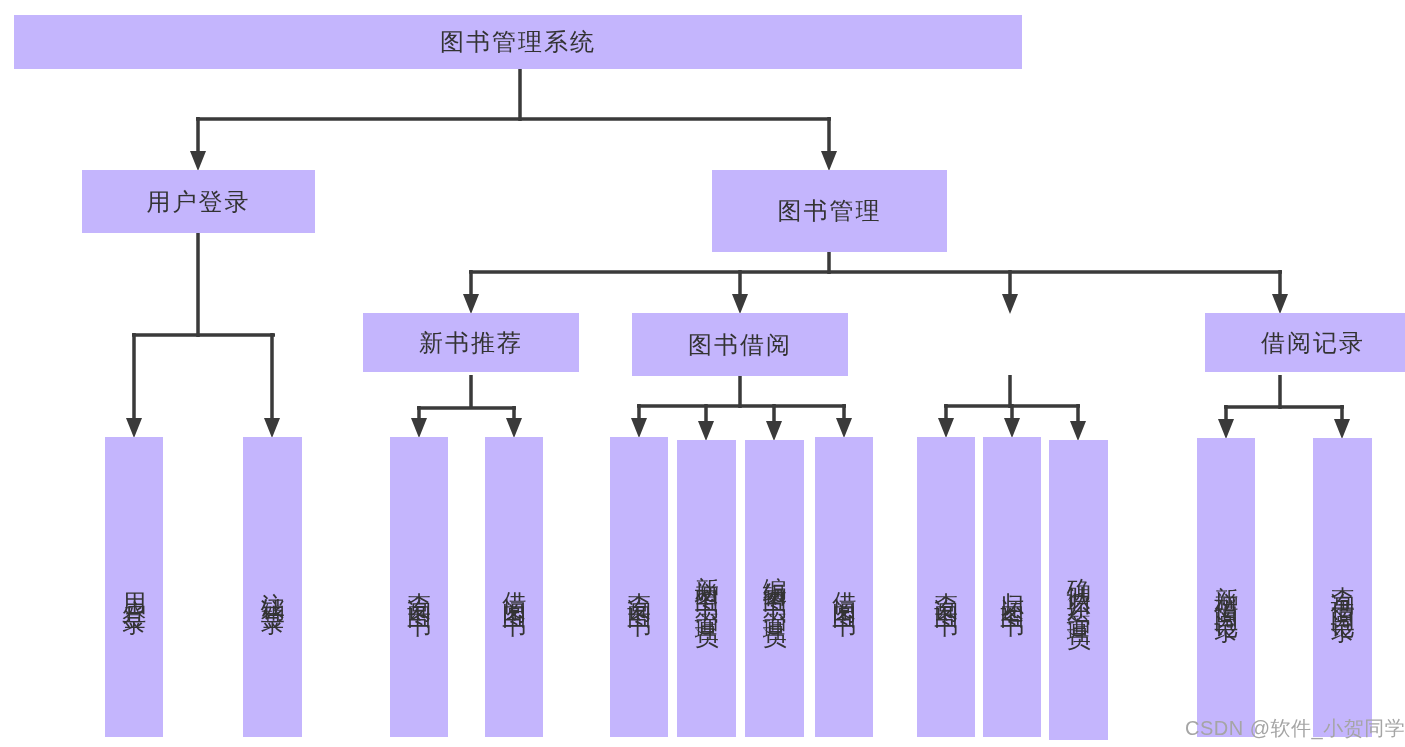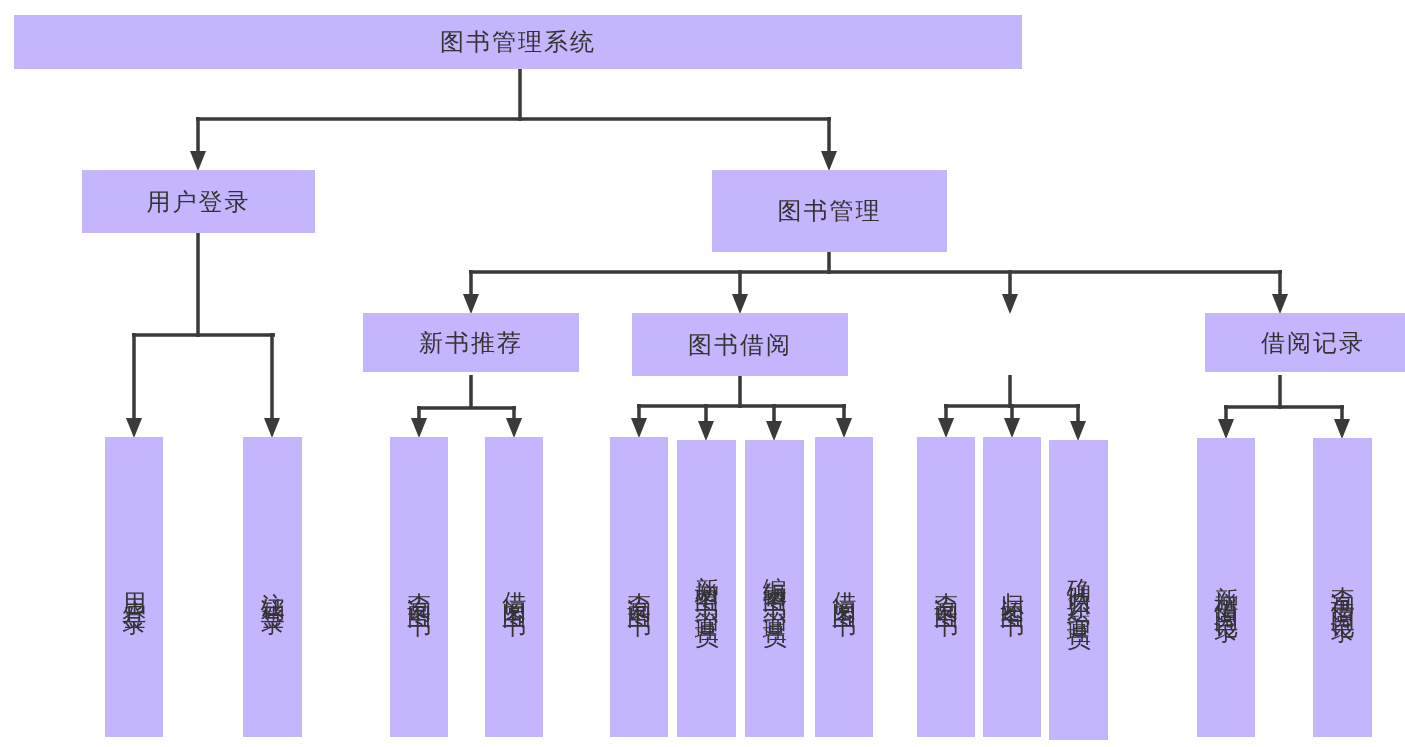--- a/index.html
+++ b/index.html
@@ -150,14 +150,15 @@
     <span class="vt">确认归还（管理员）</span>
   </div>
 
   <div class="box v l-br-add">
     <span class="vt">新增借阅记录</span>
   </div>
   <div class="box v l-br-query">
     <span class="vt">查询借阅记录</span>
   </div>
 
+  <div class="watermark">CSDN @软件_小贺同学</div>
 
 </div>
 
 </body></html>

